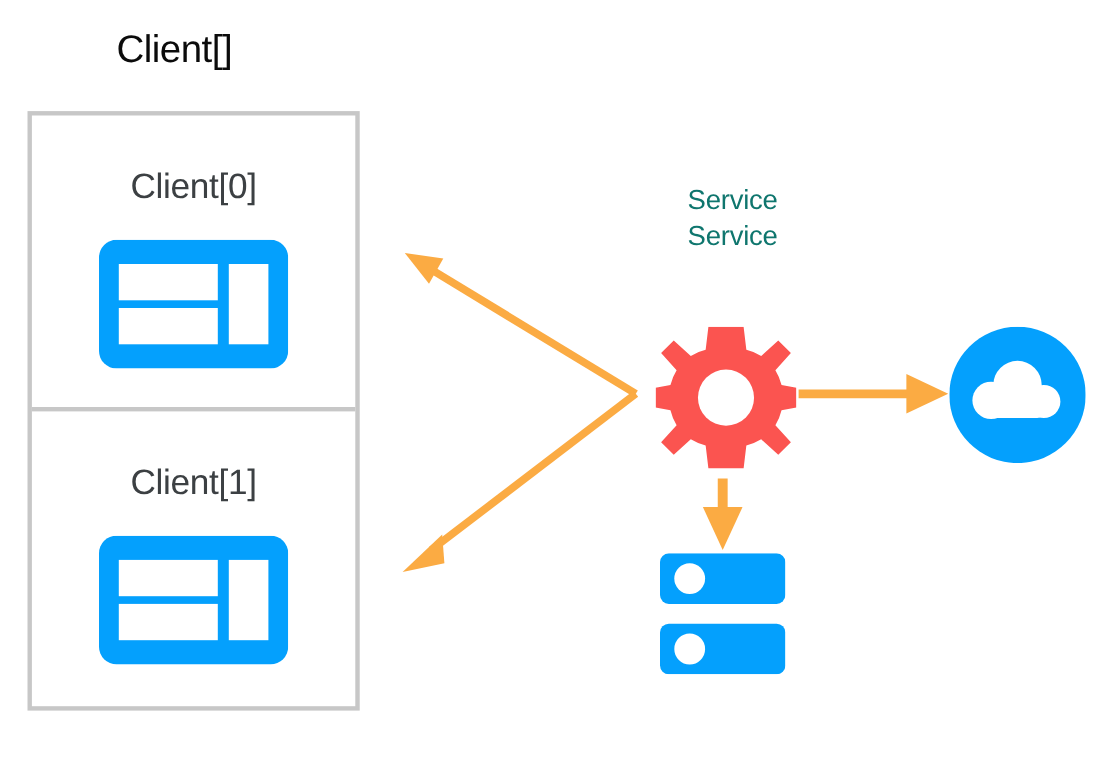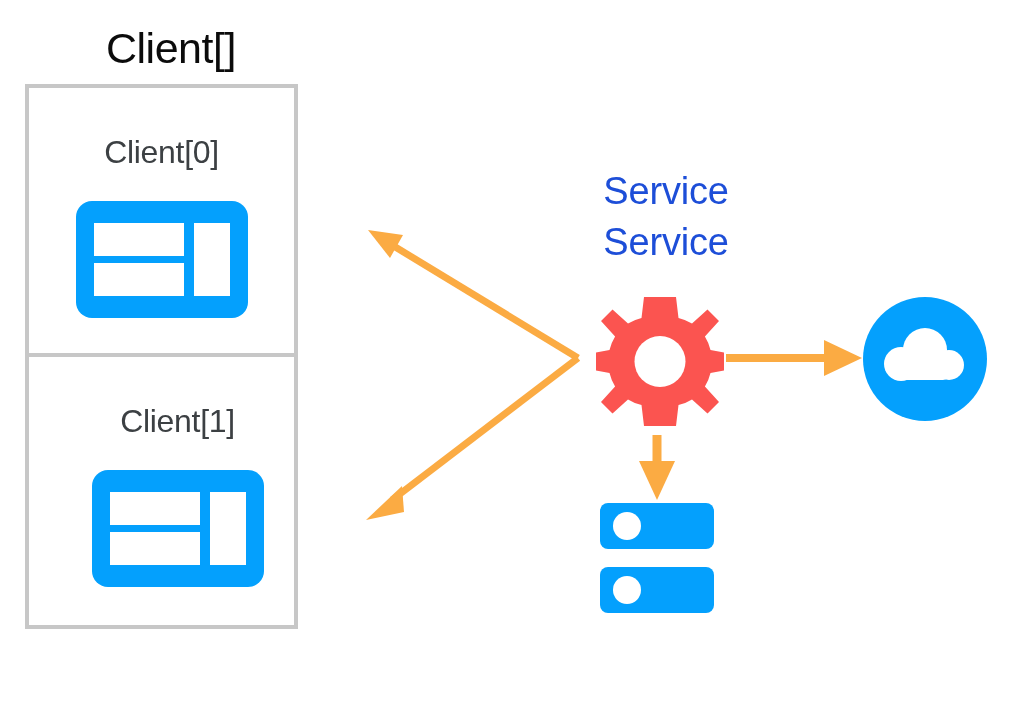--- a/index.html
+++ b/index.html
@@ -16,52 +16,51 @@
     height: 702px;
     background: #ffffff;
     overflow: hidden;
   }
 
   
   .diagram-title {
     position: absolute;
     left: 106px;
     top: 27px;
-    font-size: 43px;
+    font-size: 35px;
     font-weight: 500;
     color: #0b0b0b;
     letter-spacing: -0.5px;
     line-height: 1;
     white-space: nowrap;
   }
 
   
   .clients-container {
     position: absolute;
     left: 25px;
-    top: 84px;
-    width: 273px;
+    top: 101px;
+    width: 302px;
     height: 545px;
     box-sizing: border-box;
     border: 4px solid #c7c7c7;
   }
   .client-cell {
     position: absolute;
     left: 0;
     width: 100%;
     height: 50%;
     box-sizing: border-box;
   }
   .client-cell.first {
     top: 0;
     border-bottom: 4px solid #c7c7c7;
   }
   .client-cell.second {
     top: 50%;
-    margin-left: 16px;
   }
   .client-label {
     position: absolute;
     left: 0;
     right: 0;
     top: 48px;
     text-align: center;
     font-size: 32px;
     font-weight: 400;
     color: #3c4043;
@@ -79,23 +78,23 @@
     height: 117px;
   }
 
   
   .sw-label {
     position: absolute;
     left: 586px;
     top: 166px;
     width: 160px;
     text-align: center;
-    font-size: 38px;
+    font-size: 25px;
     font-weight: 400;
-    color: #1d4ed8;
+    color: #0f766e;
     line-height: 1.33;
     letter-spacing: -0.2px;
   }
 
   
   .gear-icon {
     position: absolute;
     left: 596px;
     top: 297px;
     width: 128px;

